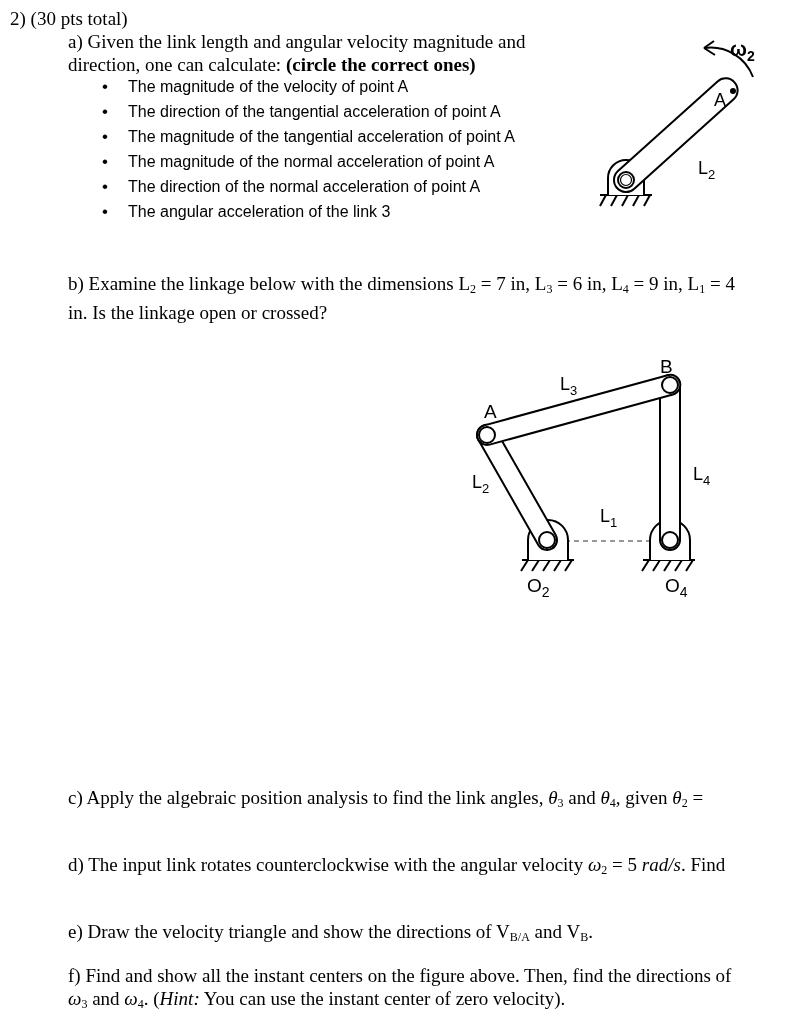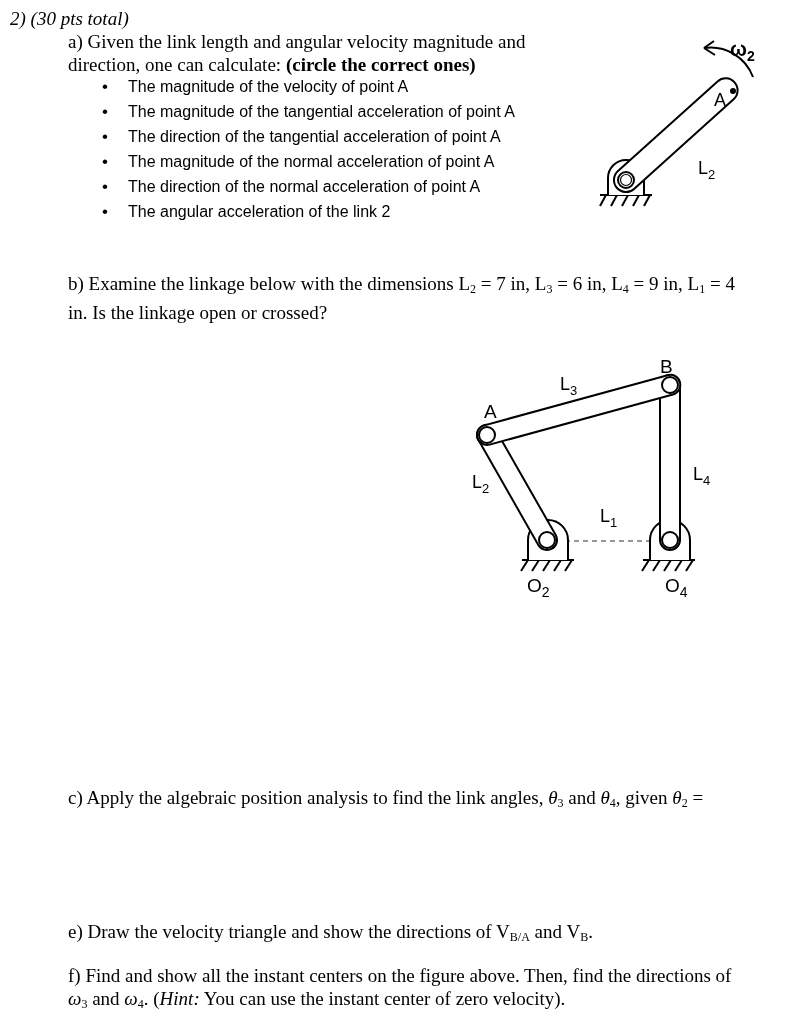--- a/index.html
+++ b/index.html
@@ -11,37 +11,37 @@
   .bullets { list-style:none; margin:0; padding:0; }
   .bullets li { position:relative; padding-left:26px; height:25px; }
   .bullets li::before { content:"\2022"; position:absolute; left:0; top:0; font-size:17px; }
   sub.s { font-size:12px; vertical-align:-3px; }
   .it { font-style:italic; }
   svg text { font-family: "Liberation Sans", "DejaVu Sans", sans-serif; }
 </style>
 </head>
 <body>
 
-<div class="abs serif" style="left:10px; top:7px;font-style:italic;">
+<div class="abs serif" style="left:10px; top:7px;">
   <span>2)</span>
   <span>(30 pts total)</span>
 </div>
 
 <div class="abs serif" style="left:68px; top:30px; width:490px;">
   <span>a) Given the link length and angular velocity magnitude and direction, one can calculate:</span>
   <b>(circle the correct ones)</b>
 </div>
 
 <ul class="abs sans bullets" style="left:102px; top:74px; width:480px;">
   <li><span>The magnitude of the velocity of point A</span></li>
+  <li><span>The direction of the tangential acceleration of point A</span></li>
   <li><span>The magnitude of the tangential acceleration of point A</span></li>
-  <li><span>The direction of the tangential acceleration of point A</span></li>
   <li><span>The magnitude of the normal acceleration of point A</span></li>
   <li><span>The direction of the normal acceleration of point A</span></li>
-  <li><span>The angular acceleration of the link 2</span></li>
+  <li><span>The angular acceleration of the link 3</span></li>
 </ul>
 
 <svg class="abs" style="left:590px; top:20px;" width="200" height="220" viewBox="0 0 200 220">
 
   <g stroke="#000" stroke-width="2" fill="none">
     <line x1="10" y1="175" x2="62" y2="175"></line>
     <line x1="16" y1="175" x2="10" y2="186"></line>
     <line x1="27" y1="175" x2="21" y2="186"></line>
     <line x1="38" y1="175" x2="32" y2="186"></line>
     <line x1="49" y1="175" x2="43" y2="186"></line>
@@ -133,20 +133,26 @@
 <div class="abs serif" style="left:68px; top:786px; width:700px;">
   <span>c) Apply the algebraic position analysis to find the link angles,</span>
   <span class="it">θ</span><sub class="s">3</sub>
   <span>and</span>
   <span class="it">θ</span><sub class="s">4</sub><span>, given</span>
   <span class="it">θ</span><sub class="s">2</sub>
   <span>=</span>
 </div>
 
 <div class="abs serif" style="left:68px; top:853px; width:710px;">
+  <div>
+    <span>d) The input link rotates counterclockwise with the angular velocity</span>
+    <span class="it">ω</span><sub class="s">2</sub>
+    <span>= 5</span>
+    <span class="it">rad/s</span><span>. Find</span>
+  </div>
 </div>
 
 <div class="abs serif" style="left:68px; top:920px; width:700px;">
   <span>e) Draw the velocity triangle and show the directions of V</span><sub class="s">B/A</sub><span> and V</span><sub class="s">B</sub><span>.</span>
 </div>
 
 <div class="abs serif" style="left:68px; top:964px; width:710px;">
   <div>f) Find and show all the instant centers on the figure above. Then, find the directions of</div>
   <div>
     <span class="it">ω</span><sub class="s">3</sub>

